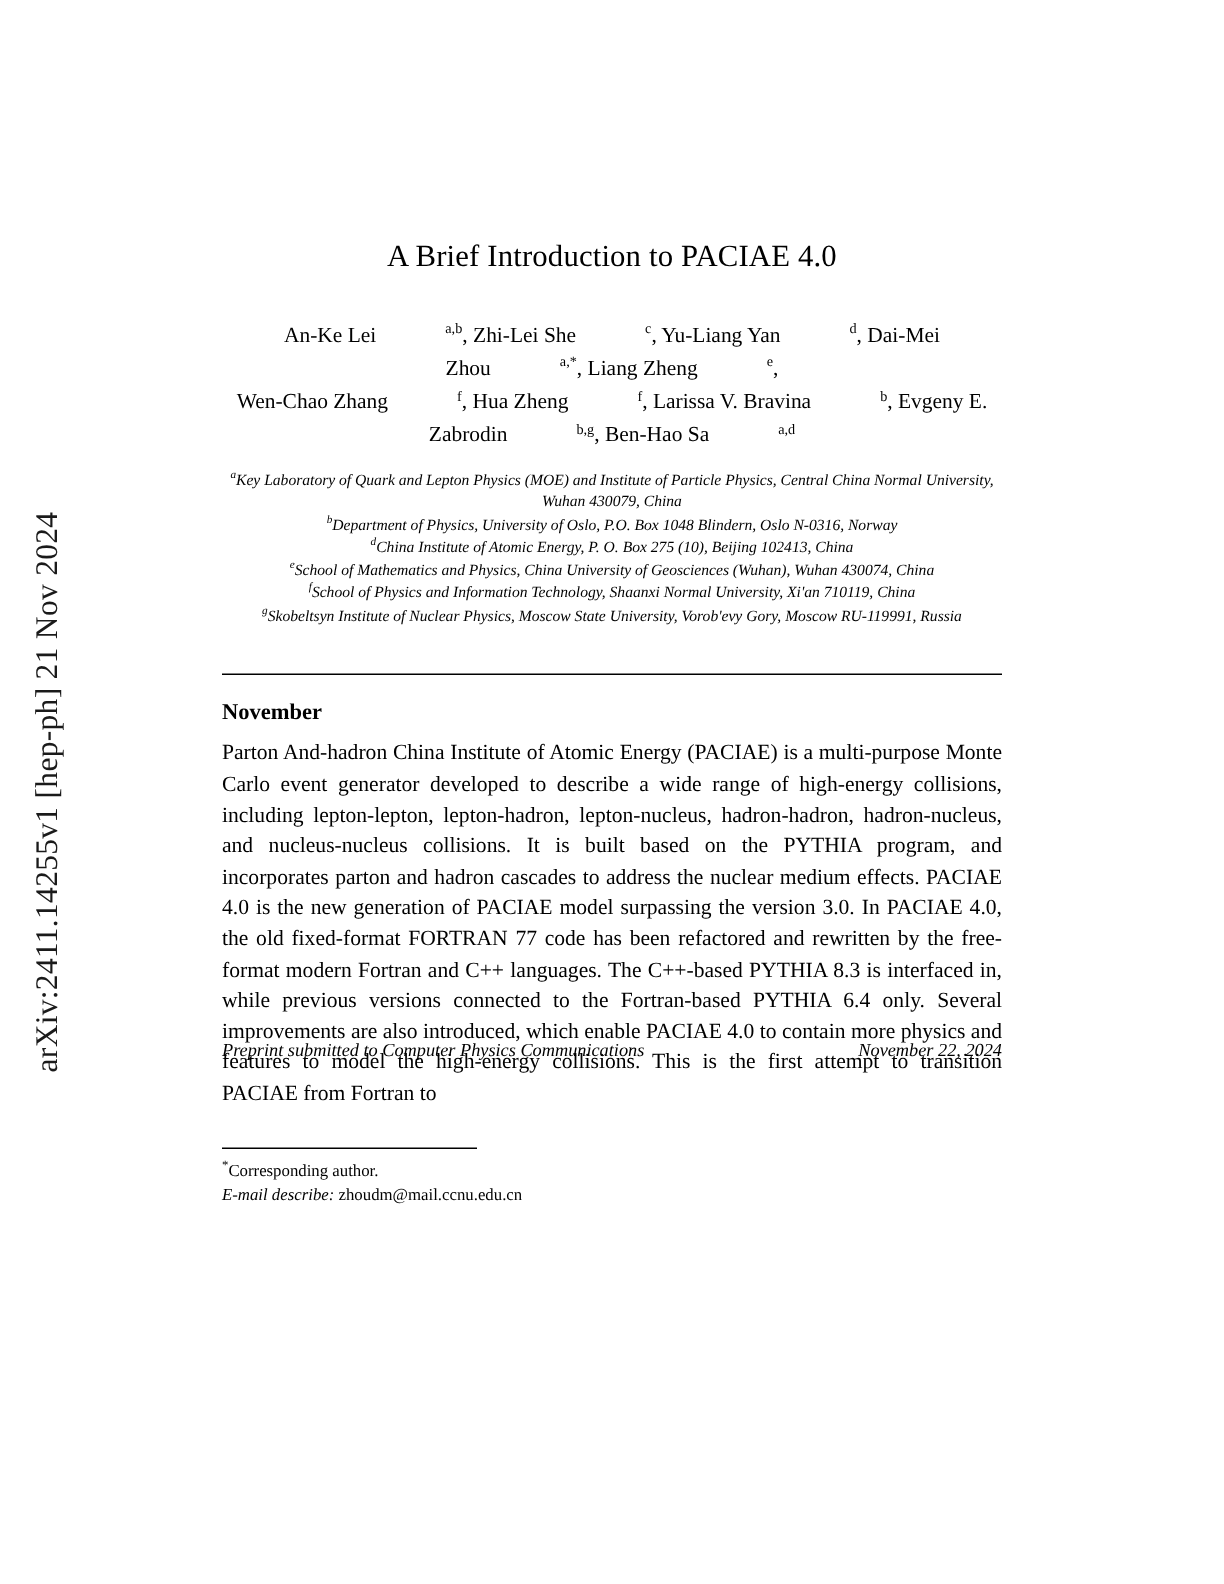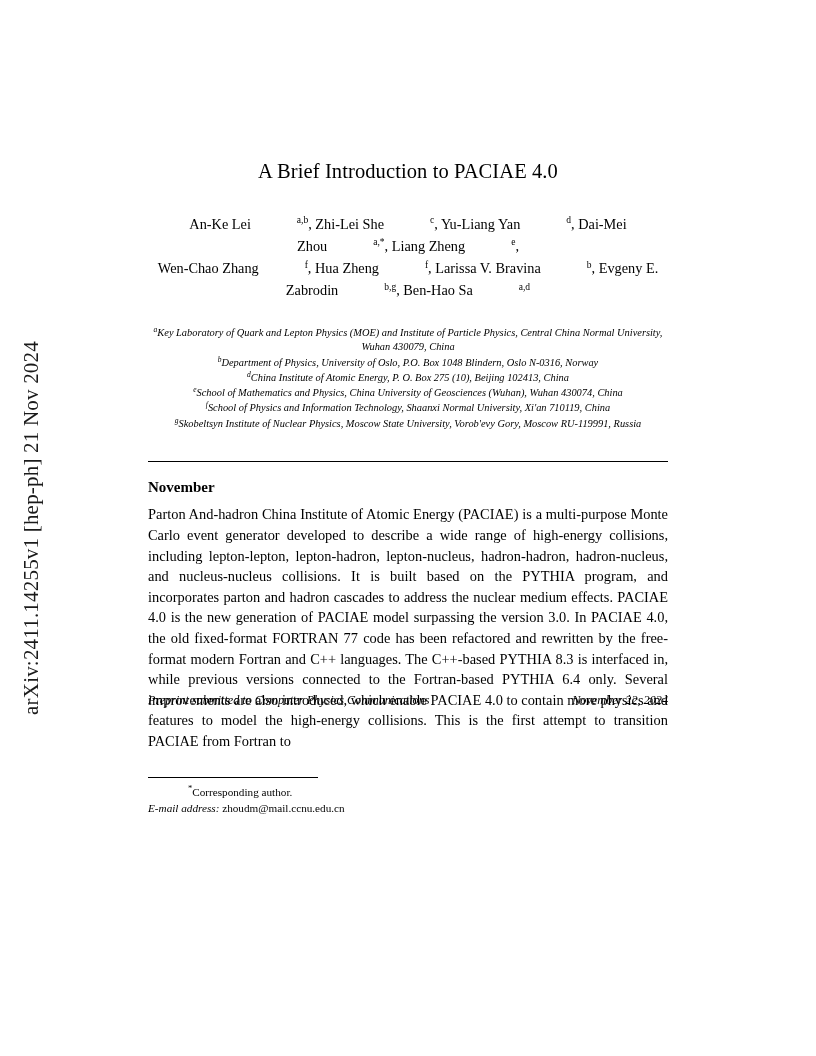--- a/index.html
+++ b/index.html
@@ -59,21 +59,21 @@
     padding: 0 4px;
   }
   .authors sup {
     font-size: 9.5px;
     vertical-align: super;
     line-height: 0;
     padding-left: 46px;
   }
 
   .affiliations {
-    margin-top: 24px;
+    margin-top: 12px;
     text-align: center;
     font-size: 10.4px;
     font-style: italic;
     line-height: 1.42;
   }
   .aff {
     margin: 0 auto 0.5px auto;
     max-width: 510px;
   }
   .affiliations sup {
@@ -109,21 +109,20 @@
     width: 170px;
     border: none;
     border-top: 0.8px solid #000;
     margin: 25px 0 0 0;
   }
 
   .footnote {
     margin-top: 5px;
     font-size: 11.2px;
     line-height: 1.4;
-    margin-left: 40px;
   }
   .footnote .star {
     vertical-align: super;
     font-size: 8.5px;
   }
   .footnote-email {
     margin-top: 2px;
     font-size: 11.2px;
   }
   .footnote-email .label {
@@ -169,20 +168,20 @@
   <hr class="rule">
 
   <div class="abstract-head">November</div>
 
   <div class="abstract-body">Parton And-hadron China Institute of Atomic Energy (PACIAE) is a multi-purpose Monte Carlo event generator developed to describe a wide range of high-energy collisions, including lepton-lepton, lepton-hadron, lepton-nucleus, hadron-hadron, hadron-nucleus, and nucleus-nucleus collisions. It is built based on the PYTHIA program, and incorporates parton and hadron cascades to address the nuclear medium effects. PACIAE 4.0 is the new generation of PACIAE model surpassing the version 3.0. In PACIAE 4.0, the old fixed-format FORTRAN 77 code has been refactored and rewritten by the free-format modern Fortran and C++ languages. The C++-based PYTHIA 8.3 is interfaced in, while previous versions connected to the Fortran-based PYTHIA 6.4 only. Several improvements are also introduced, which enable PACIAE 4.0 to contain more physics and features to model the high-energy collisions. This is the first attempt to transition PACIAE from Fortran to</div>
 
   <hr class="footnote-rule">
 
   <div class="footnote"><span class="star">*</span><span>Corresponding author.</span></div>
 
-  <div class="footnote-email"><span class="label">E-mail address:</span> <span>zhoudm@mail.ccnu.edu.cn</span></div>
+  <div class="footnote-email"><span class="label">E-mail describe:</span> <span>zhoudm@mail.ccnu.edu.cn</span></div>
 
   <div class="preprint-line">
     <span>Preprint submitted to Computer Physics Communications</span>
     <span>November 22, 2024</span>
   </div>
 
 </div>
 
 </body></html>

